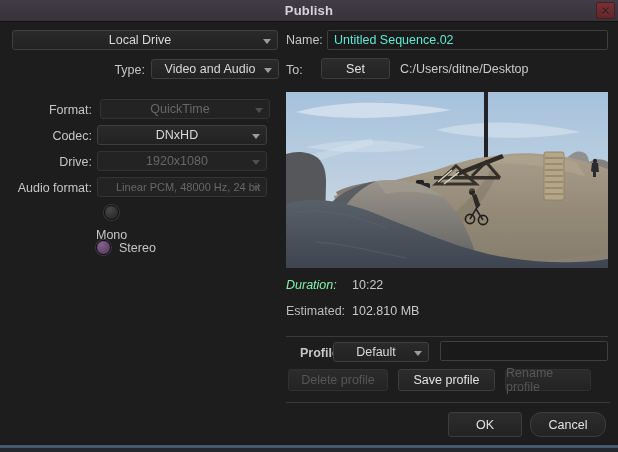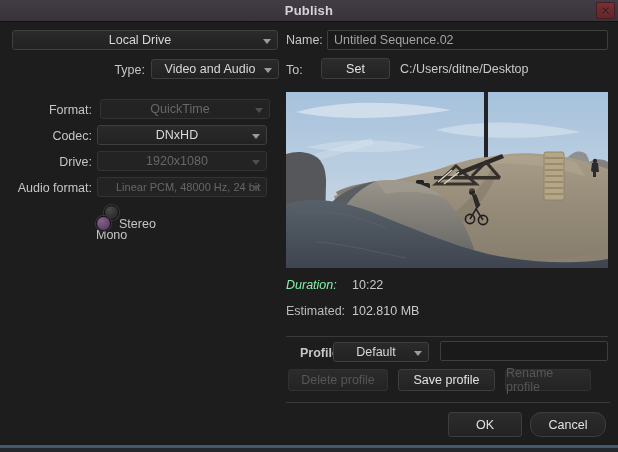--- a/index.html
+++ b/index.html
@@ -23,21 +23,21 @@
   .dd { position:absolute; height:20px; background:linear-gradient(#2a2a2a,#222);
     border:1px solid #3f3f3f; border-radius:3px; color:#d8d8d8; font-size:12.5px;
     display:flex; align-items:center; justify-content:center; cursor:pointer; }
   .dd .val { flex:1; text-align:center; padding:0 16px 0 6px; white-space:nowrap; overflow:hidden; }
   .chev { position:absolute; right:6px; top:8px; width:0; height:0;
     border-left:4px solid transparent; border-right:4px solid transparent;
     border-top:5px solid #9b9b9b; }
   .dd.disabled { color:#67676a; border-color:#333; background:#232323; cursor:default; }
   .dd.disabled .chev { border-top-color:#4e4e50; }
   .txt { position:absolute; height:20px; background:#1a1a1a; border:1px solid #3e3e3e;
-    border-radius:2px; color:#a3a3a3; font-size:12.5px; padding:0 6px; outline:none; }
+    border-radius:2px; color:#5eead4; font-size:12.5px; padding:0 6px; outline:none; }
   .btn { position:absolute; background:linear-gradient(#2c2c2c,#232323);
     border:1px solid #3d3d3d; border-radius:3px; color:#e2e2e2; font-size:12.5px;
     display:flex; align-items:center; justify-content:center; cursor:pointer; }
   .btn.disabled { color:#565658; border-color:#313131; cursor:default; }
   .static { position:absolute; color:#c9c9c9; font-size:12.5px; white-space:nowrap; }
   .divider { position:absolute; height:1px; background:#3a3a3a; }
 
   
   .radio-row { position:absolute; display:flex; align-items:center; gap:8px; cursor:pointer; }
   .radio { width:15px; height:15px; border-radius:50%; border:1px solid #141216;
@@ -102,21 +102,21 @@
   <div class="lbl r" style="left:0px; top:181px; width:92px;">Audio format:</div>
   <div class="dd disabled" style="left:97px; top:177px; width:170px; font-size:11px;padding-left:12px;">
     <span class="val" style="font-size:11px;">Linear PCM, 48000 Hz, 24 bit</span>
     <span class="chev"></span>
   </div>
 
   <div class="radio-row" style="left:96px; top:205px;flex-direction:column;">
     <span class="radio off"></span>
     <span class="radio-lbl">Mono</span>
   </div>
-  <div class="radio-row" style="left:96px; top:216px;">
+  <div class="radio-row" style="left:96px; top:240px;">
     <span class="radio on"></span>
     <span class="radio-lbl">Stereo</span>
   </div>
 
   <div class="preview">
     <svg width="322" height="176" viewBox="0 0 322 176" xmlns="http://www.w3.org/2000/svg">
       <defs>
         <linearGradient id="sky" x1="0" y1="0" x2="0" y2="1">
           <stop offset="0" stop-color="#a6c2dc"></stop>
             <stop offset="1" stop-color="#d4dde6"></stop>

